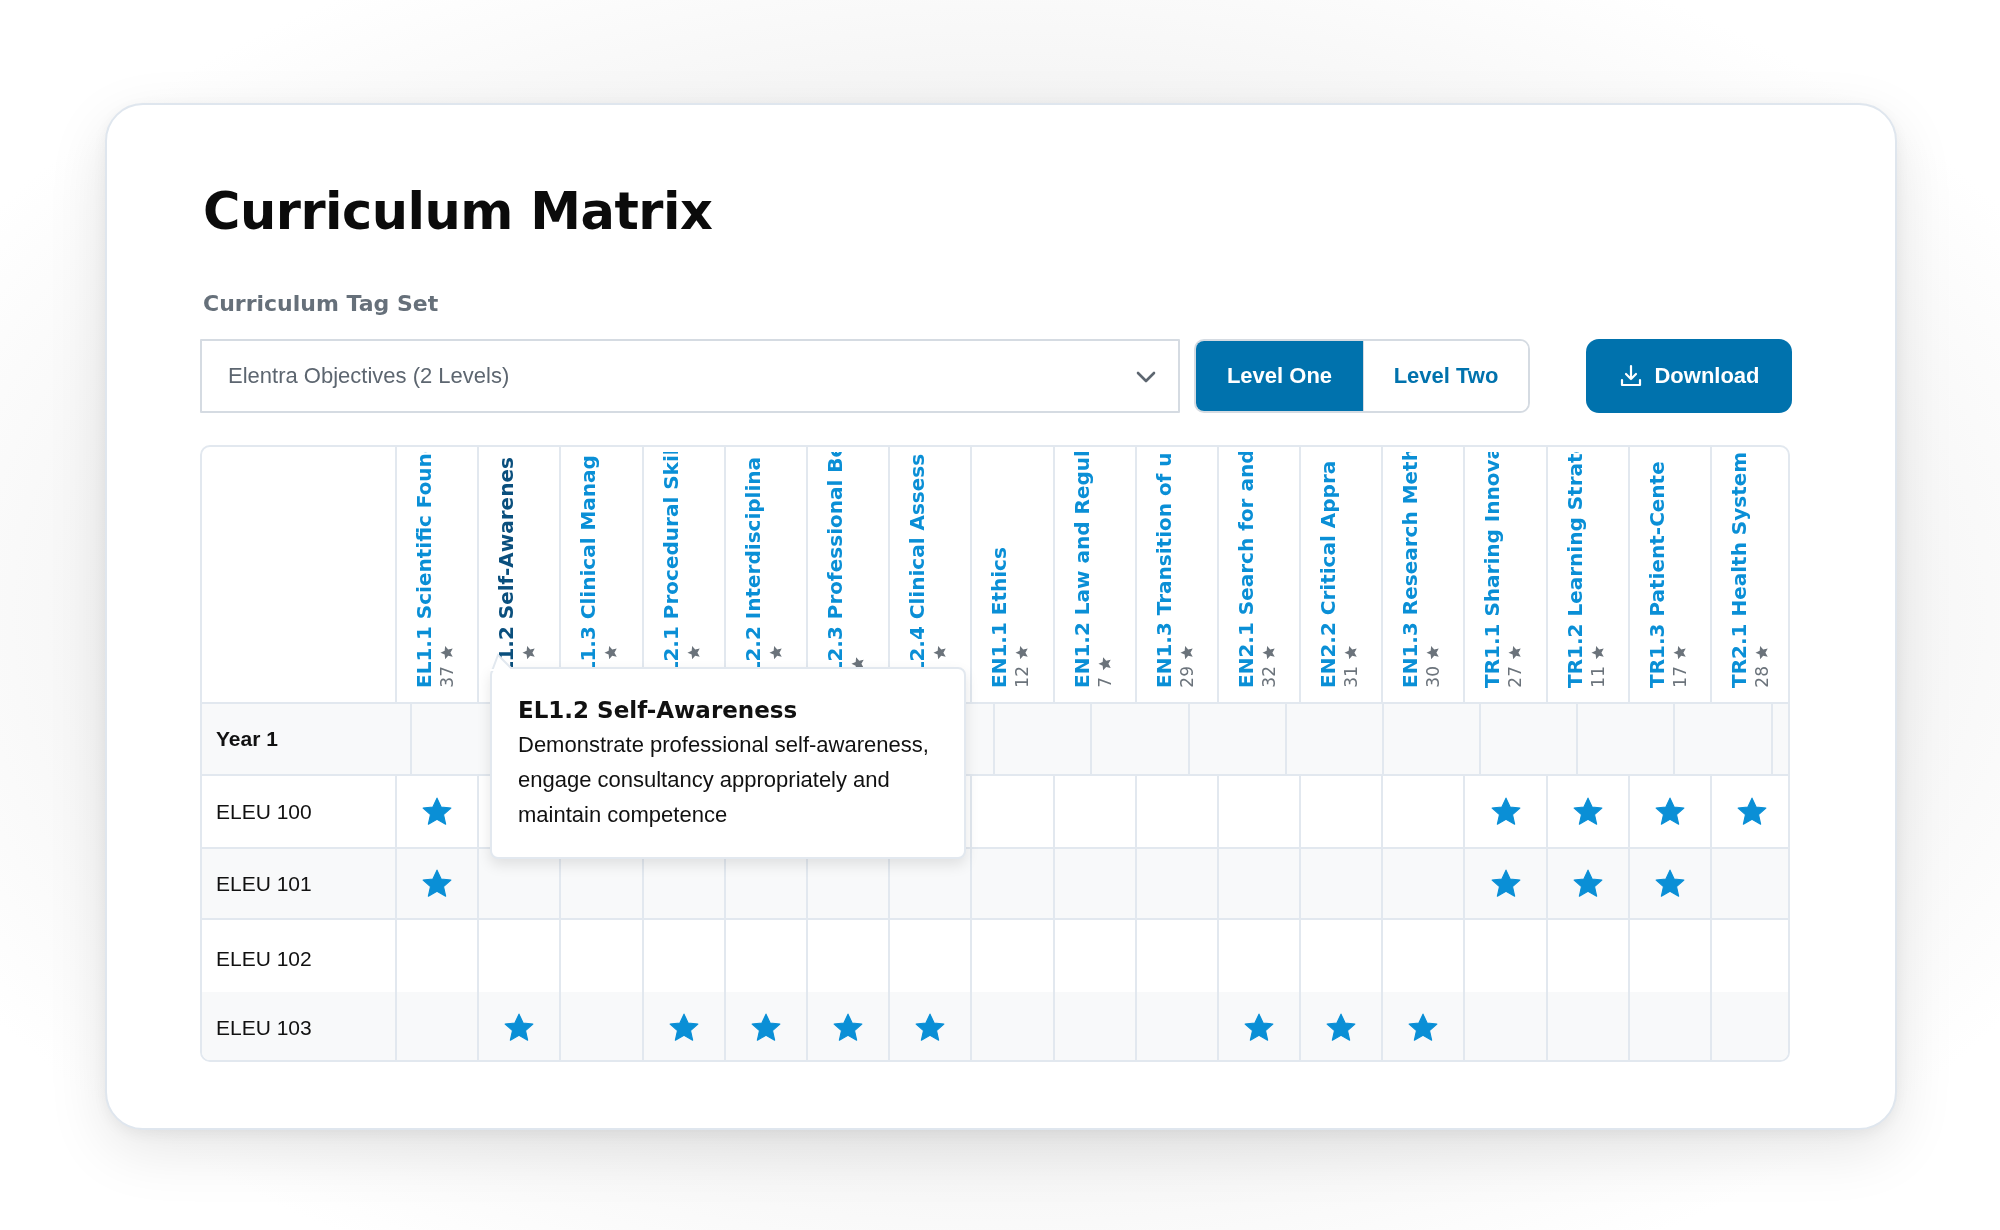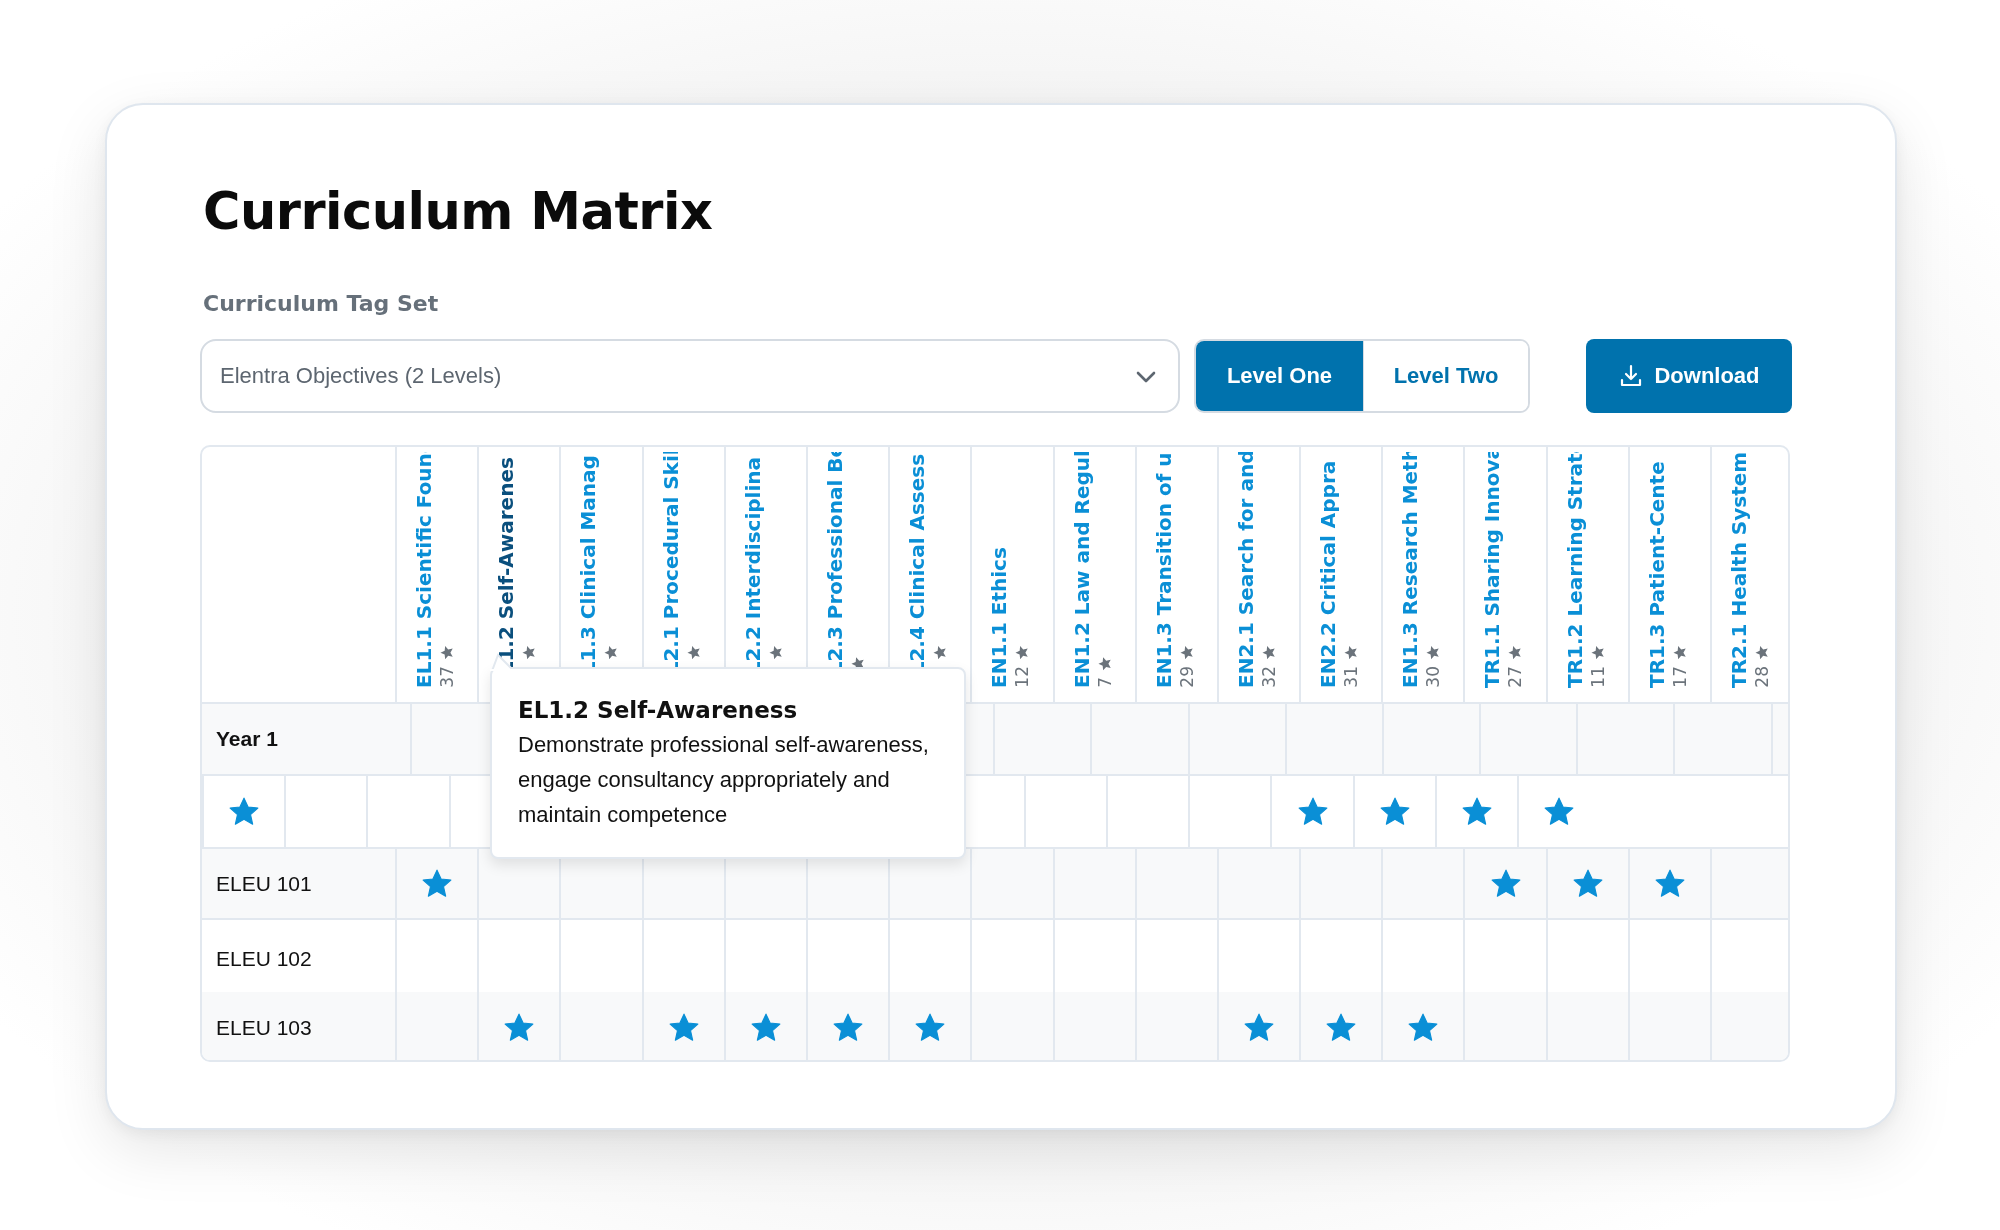--- a/index.html
+++ b/index.html
@@ -28,22 +28,22 @@
     letter-spacing: -0.5px;
     text-align: right;
   }
   .field-label {
     position: absolute; left: 96px; top: 186px;
     font-family: "DejaVu Sans", sans-serif;
     font-weight: bold; font-size: 22px; color: #66707a;
   }
   .select {
     position: absolute; left: 93px; top: 234px; width: 980px; height: 74px;
-    border: 2px solid #d5dbe2; border-radius: 16px; background: #fff;
-    display: flex; align-items: center; padding-left: 18px; cursor: pointer;
+    border: 2px solid #d5dbe2; border-radius: 1px; background: #fff;
+    display: flex; align-items: center; padding-left: 26px; cursor: pointer;
   }
   .select-value {
     font-family: "Liberation Sans", sans-serif; font-size: 22px; color: #5d6670;
   }
   .chevron {
     position: absolute; right: 18px; top: 22px; width: 28px; height: 28px;
   }
   .seg {
     position: absolute; left: 1087px; top: 234px; width: 336px; height: 74px;
     border: 2px solid #d5dbe2; border-radius: 10px; overflow: hidden;
@@ -51,21 +51,21 @@
   }
   .seg-btn {
     flex: 1; display: flex; align-items: center; justify-content: center;
     font-family: Liberation Sans, sans-serif; font-weight: bold; font-size: 22px;
     cursor: pointer;
   }
   .seg-btn.active { background: #0072ad; color: #ffffff; flex: 0 0 167px; }
   .seg-btn.inactive { background: #ffffff; color: #0072ad; border-left: 1px solid #d5dbe2; }
   .download-btn {
     position: absolute; left: 1479px; top: 234px; width: 206px; height: 74px;
-    background: #0072ad; border-radius: 8px; color: #fff;
+    background: #0072ad; border-radius: 13px; color: #fff;
     display: flex; align-items: center; justify-content: center; gap: 10px;
     font-family: "Liberation Sans", sans-serif; font-weight: bold; font-size: 22px;
     cursor: pointer;
   }
   .download-btn svg { width: 26px; height: 26px; }
 
   
   .matrix {
     position: absolute; left: 93px; top: 340px; width: 1590px; height: 617px;
     border: 2px solid #e2e8ef; border-radius: 10px; overflow: hidden;
@@ -382,20 +382,21 @@
           <div class="cell"></div>
           <div class="cell"></div>
           <div class="cell"></div>
           <div class="cell"></div>
           <div class="cell"></div>
           <div class="cell"></div>
           <div class="cell"></div>
           <div class="cell"></div>
         </div>
         <div class="row" style="top: 329px; height: 73px;">
+          <div class="cell first">ELEU 100</div>
           <div class="cell">
             <svg class="star" viewBox="0 0 24 24">
               <path d="M12 2.2l2.9 6.3 6.9.7-5.2 4.6 1.5 6.8L12 17.1l-6.1 3.5 1.5-6.8L2.2 9.2l6.9-.7z" fill="#0a8fd6" stroke="#0a8fd6" stroke-width="0.8" stroke-linejoin="round"></path>
             </svg>
           </div>
           <div class="cell"></div>
           <div class="cell"></div>
           <div class="cell"></div>
           <div class="cell"></div>
           <div class="cell"></div>

